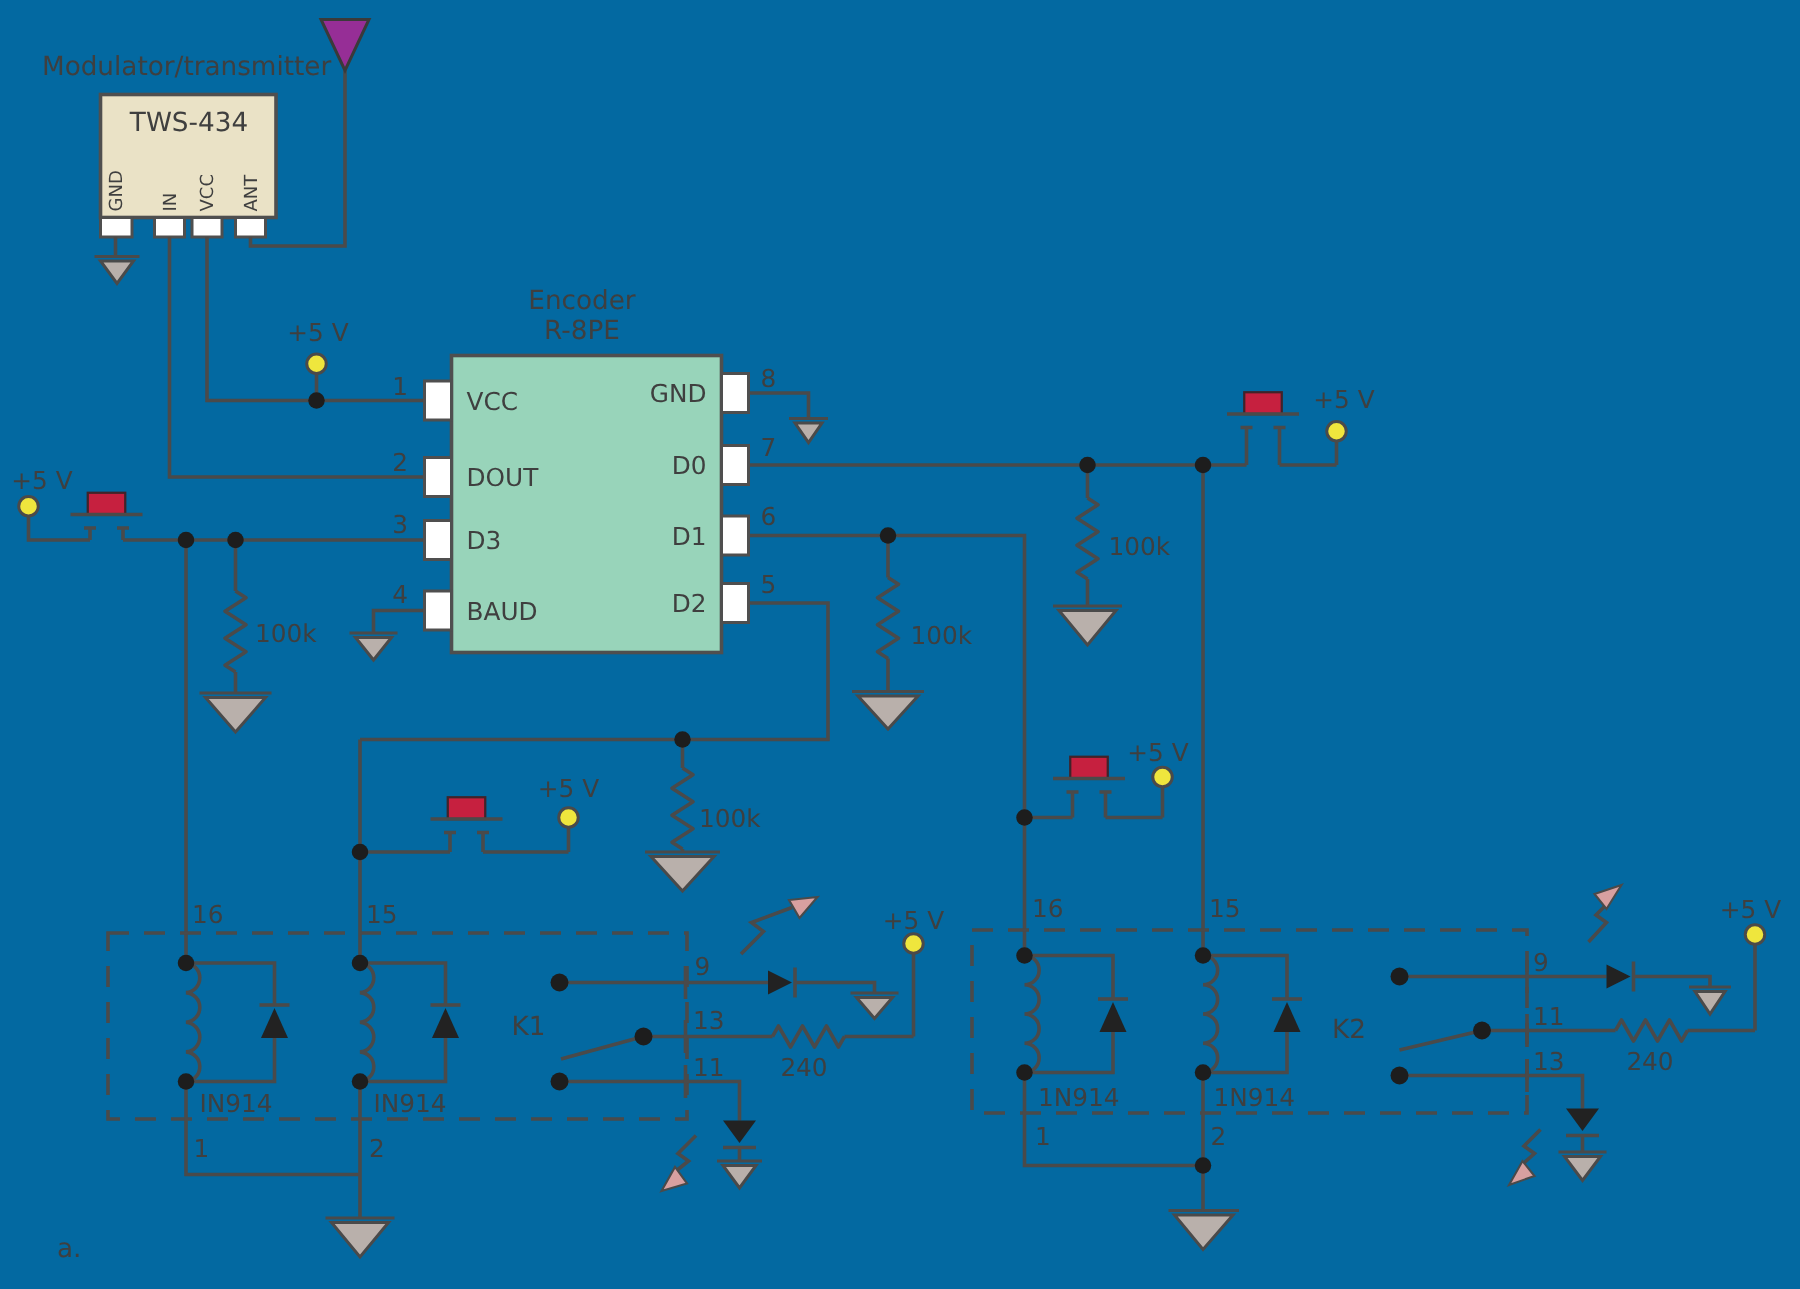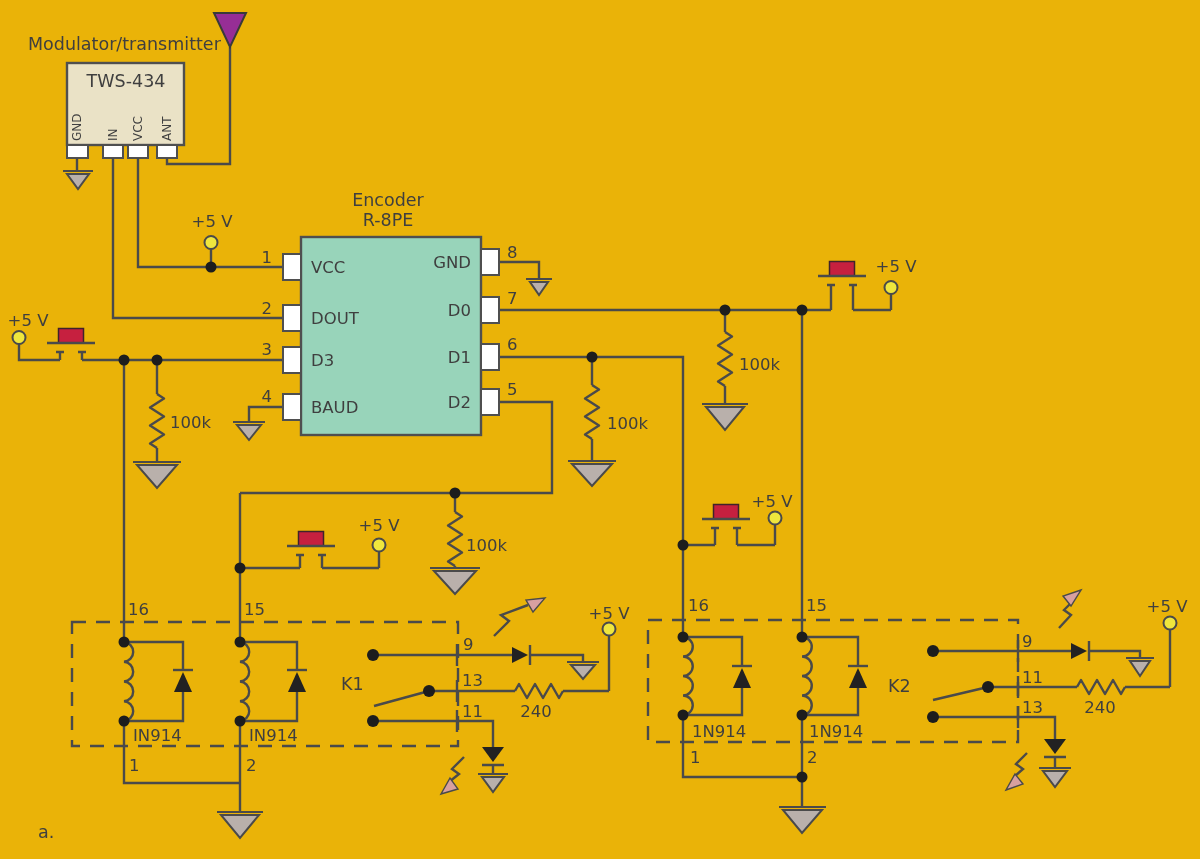--- a/index.html
+++ b/index.html
@@ -1,16 +1,16 @@
 <!DOCTYPE html>
 <html style="--wire: #4a4a4a; --module_fill: #eae2c6; --encoder_fill: #98d4ba; --button_cap: #c6203f; --supply_node: #efe63d; --antenna: #962e96; --ground_fill: #b9b0ab; --led_glow_arrow: #d8a0a0;"><head>
 <meta charset="utf-8">
 <style>
   html,body{margin:0;padding:0;background:#ffffff;}
-  #stage{position:relative;width:1200px;height:859px;background:#eab308;overflow:hidden;}
+  #stage{position:relative;width:1200px;height:859px;background:#0369a1;overflow:hidden;}
   svg{display:block;}
   .w    {stroke:var(--wire,#4a4a4a);stroke-width:2.4;fill:none;}
   .wt   {stroke:var(--wire,#4a4a4a);stroke-width:2;fill:none;}
   .dash {stroke:var(--wire,#4a4a4a);stroke-width:2.4;fill:none;stroke-dasharray:14 10;}
   .zig  {stroke:var(--wire,#4a4a4a);stroke-width:2.4;fill:none;stroke-linejoin:round;}
   .dot  {fill:#1d1d1d;stroke:none;}
   .blk  {fill:#222;stroke:none;}
   .gnd  {fill:var(--ground_fill,#b9b0ab);stroke:var(--wire,#4a4a4a);stroke-width:2;}
   .cap  {fill:var(--button_cap,#c6203f);stroke:#40232a;stroke-width:1.5;}
   .sup  {fill:var(--supply_node,#efe63d);stroke:var(--wire,#4a4a4a);stroke-width:2;}

